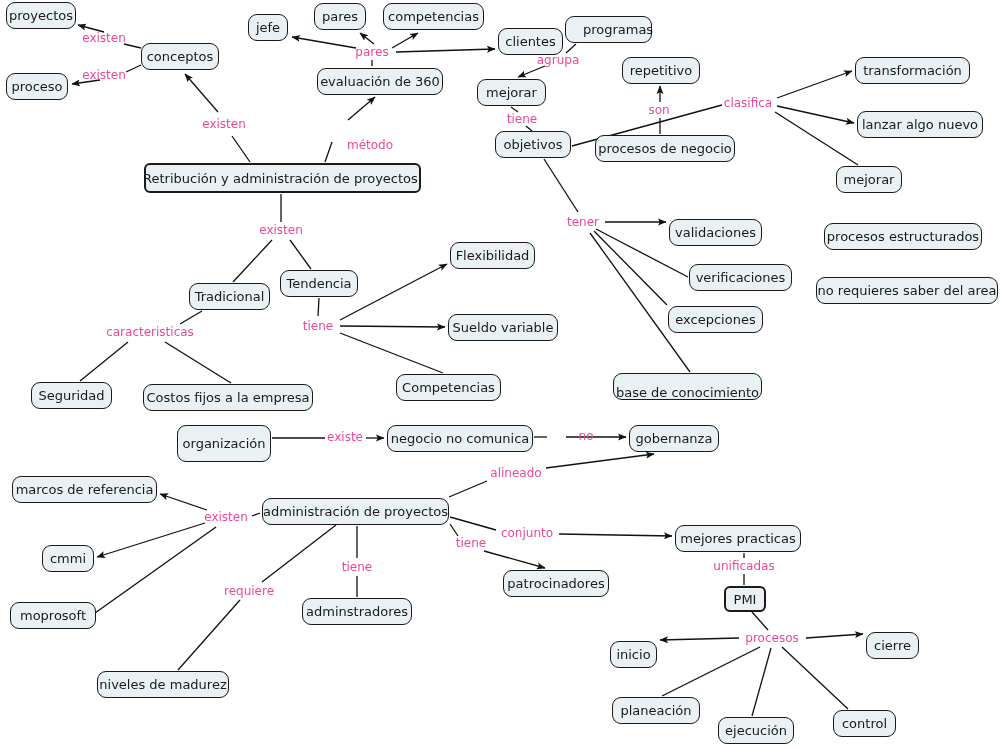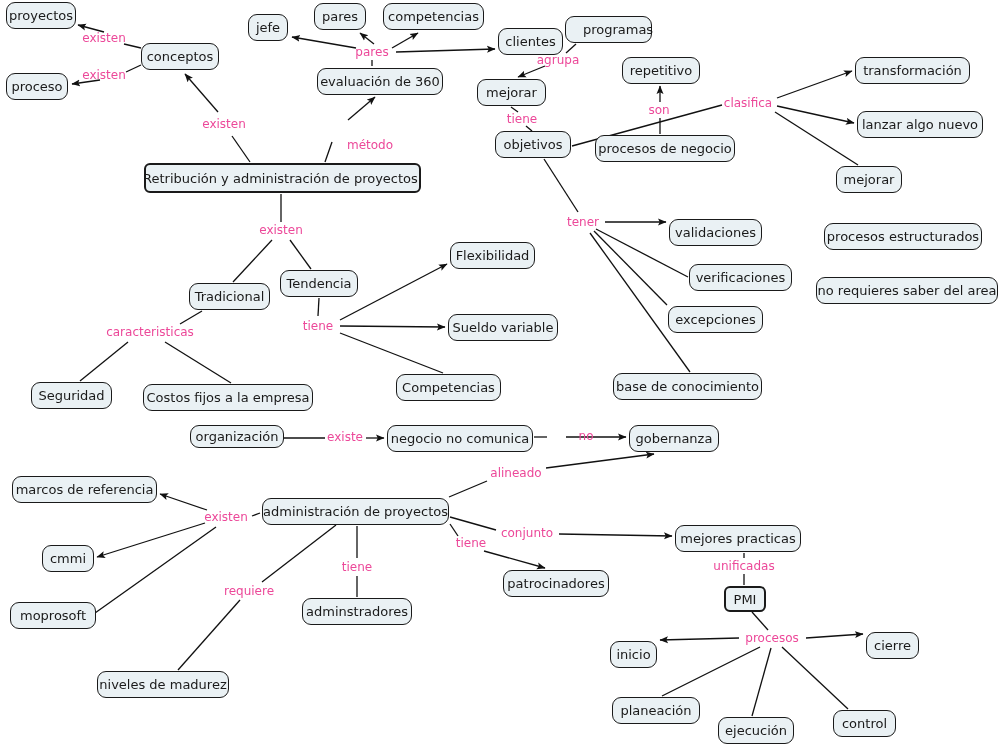--- a/index.html
+++ b/index.html
@@ -211,24 +211,24 @@
       </div>
       <div class="node" style="left: 669px; top: 219px; width: 93px; height: 27px;">
         <span>validaciones</span>
       </div>
       <div class="node" style="left: 689px; top: 264px; width: 103px; height: 27px;">
         <span>verificaciones</span>
       </div>
       <div class="node" style="left: 668px; top: 306px; width: 95px; height: 27px;">
         <span>excepciones</span>
       </div>
-      <div class="node" style="left: 613px; top: 373px; width: 149px; height: 27px;">
+      <div class="node" style="left: 613px; top: 373px; width: 149px; height: 27px; align-items: flex-end;">
         <span>base de conocimiento</span>
       </div>
-      <div class="node" style="left: 190px; top: 425px; width: 94px; height: 23px;">
+      <div class="node" style="left: 177px; top: 425px; width: 94px; height: 37px;">
         <span>organización</span>
       </div>
       <div class="node" style="left: 387px; top: 425px; width: 146px; height: 27px;">
         <span>negocio no comunica</span>
       </div>
       <div class="node" style="left: 629px; top: 425px; width: 90px; height: 27px;">
         <span>gobernanza</span>
       </div>
       <div class="node" style="left: 12px; top: 476px; width: 145px; height: 27px;">
         <span>marcos de referencia</span>

